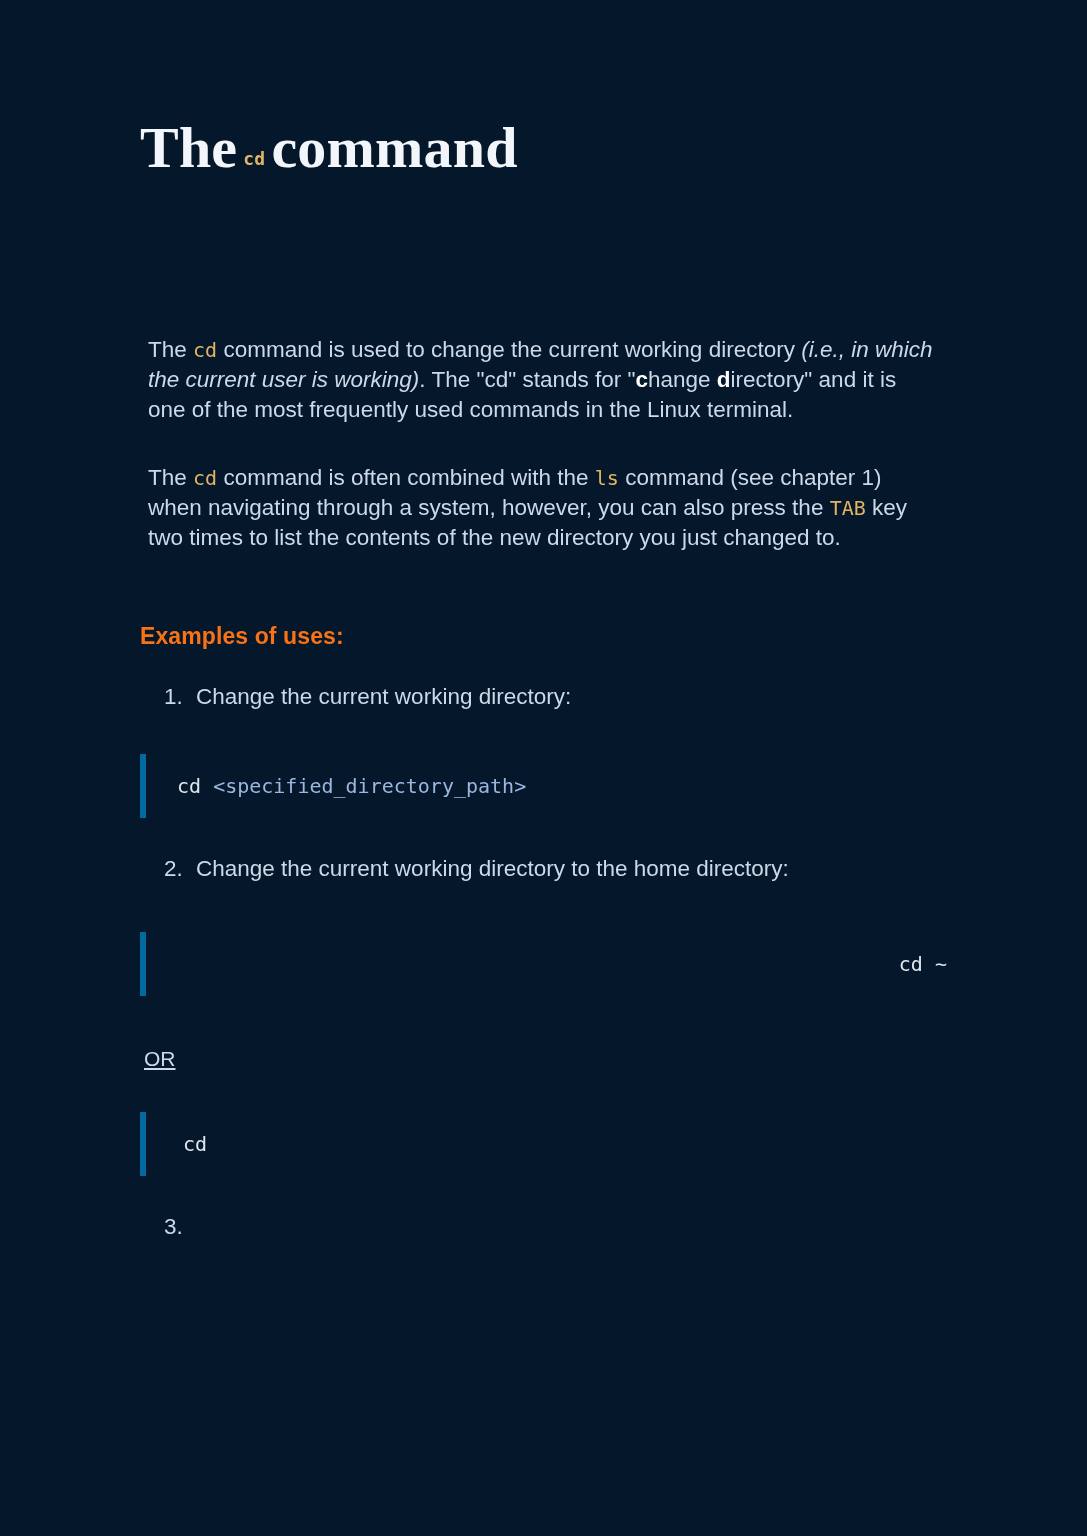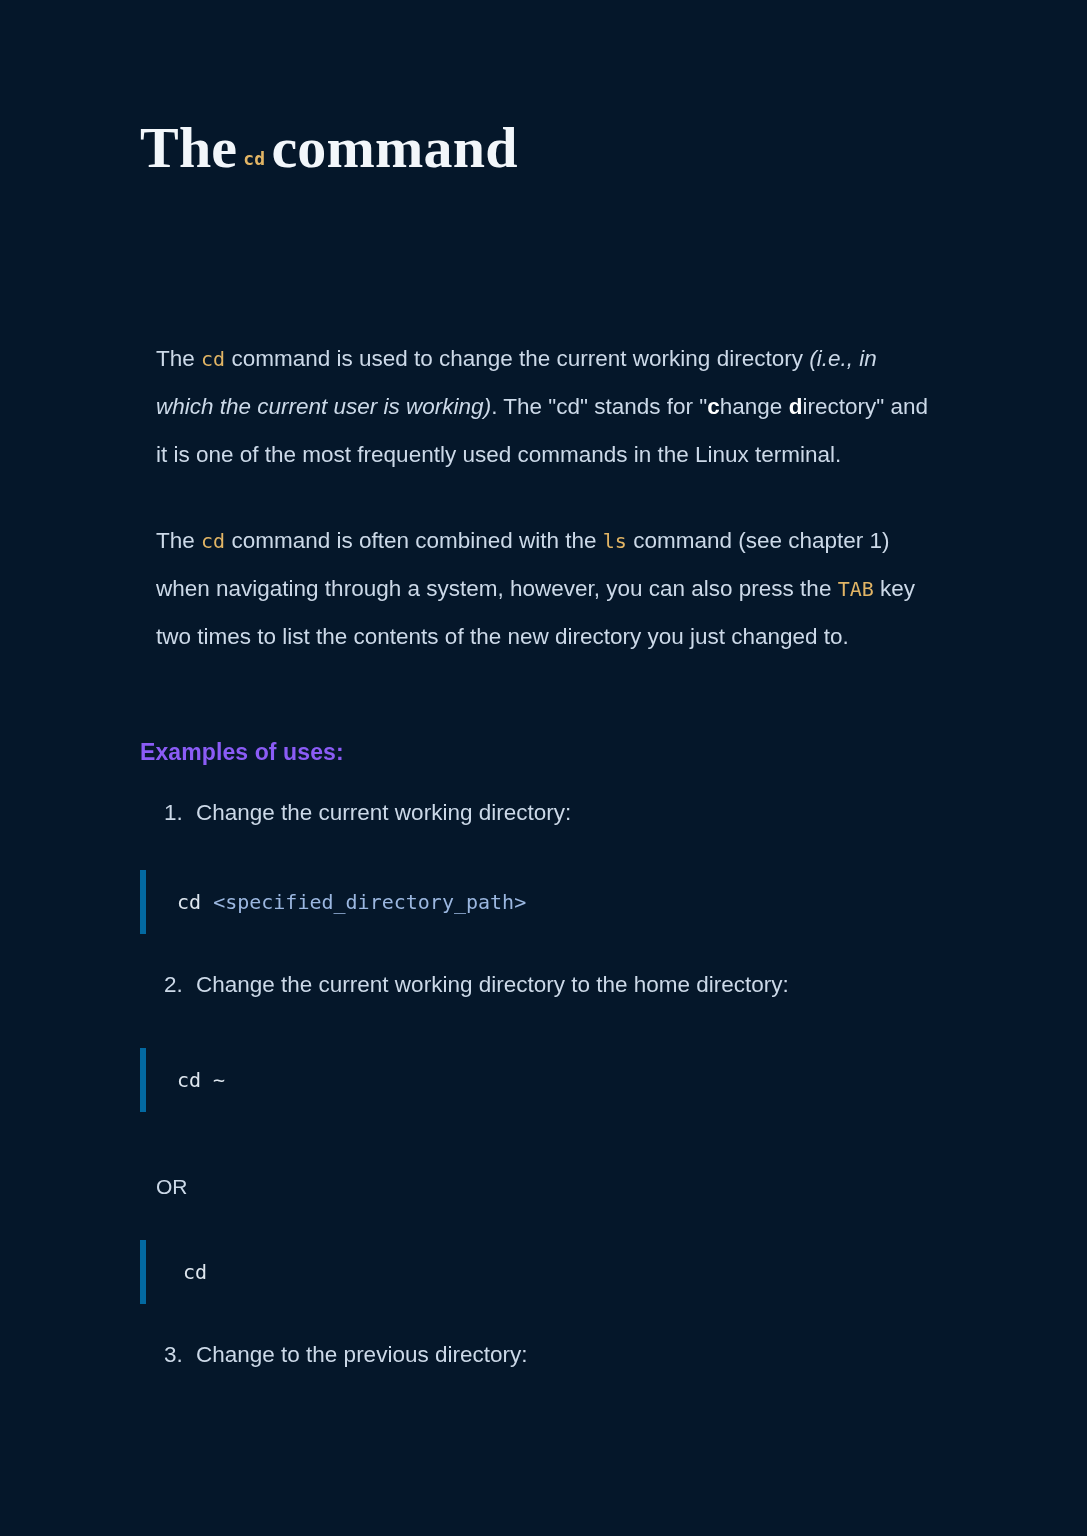--- a/index.html
+++ b/index.html
@@ -41,24 +41,24 @@
     font-weight: 700;
     color: #e2b565;
     vertical-align: baseline;
     position: relative;
     top: -2px;
     padding: 0 6px;
   }
 
   
   .body-para {
-    margin: 16px;
+    margin: 8px;
     color: #ccd9e8;
     font-size: 22.5px;
-    line-height: 48px;
+    line-height: 30px;
     max-width: 800px;
   }
   #para-intro { margin-top: 156px; }
   #para-combine { margin-top: 38px; }
 
   .body-para em {
     font-style: italic;
   }
   .body-para .bold-letter {
     font-weight: 700;
@@ -70,21 +70,21 @@
     color: #e2b565;
     font-size: 20px;
   }
 
   
   .section-heading {
     margin: 0;
     padding-top: 62px;
     font-size: 23px;
     font-weight: 700;
-    color: #8b5cf6;
+    color: #f97316;
     letter-spacing: 0.1px;
   }
 
   
   .list-item {
     display: flex;
     color: #ccd9e8;
     font-size: 22.5px;
     line-height: 34px;
     margin-left: 24px;
@@ -99,44 +99,45 @@
   }
 
   
   .code-block {
     display: flex;
     align-items: center;
     border-left: 6px solid #0369a1;
     min-height: 64px;
     margin-top: 40px;
   }
-  #code-block-2 { margin-top: 46px; }
+  #code-block-2 { margin-top: 46px; justify-content: flex-end; }
   #code-block-3 { margin-top: 38px; }
 
   .code-block pre {
     margin: 0;
     padding-left: 31px;
     font-family: "DejaVu Sans Mono", "Liberation Mono", monospace;
     font-size: 20px;
     line-height: 1.4;
     color: #dfe7ef;
     white-space: pre;
   }
   .code-block pre .arg {
     color: #9bb7e0;
   }
   #code-block-3 pre { padding-left: 37px; }
 
   
   .or-text {
-    margin: 16px;
+    margin: 4px;
     padding-top: 44px;
     color: #ccd9e8;
     font-size: 21px;
     line-height: 30px;
+    text-decoration: underline;
   }
 
   
   .page-number {
     position: absolute;
     left: 0;
     right: 0;
     bottom: 48px;
     text-align: center;
     color: #ccd9e8;
@@ -177,17 +178,16 @@
   </div>
 
   <p class="or-text">OR</p>
 
   <div class="code-block" id="code-block-3">
     <pre><span>cd</span><span class="arg"></span></pre>
   </div>
 
   <div class="list-item" id="list-item-3">
     <span class="list-marker">3.</span>
-    <span>Change to the previous directory:</span>
   </div>
 
 
 </div>
 
 </body></html>

